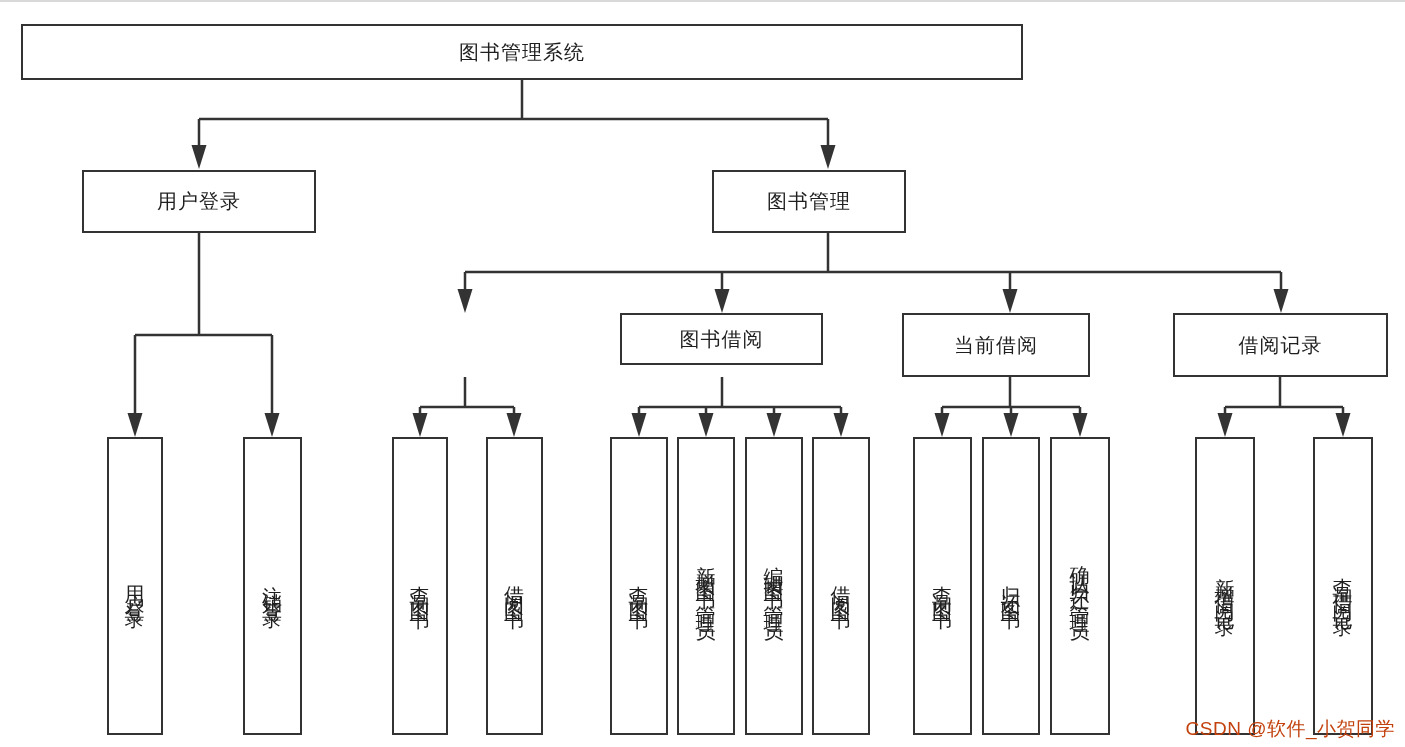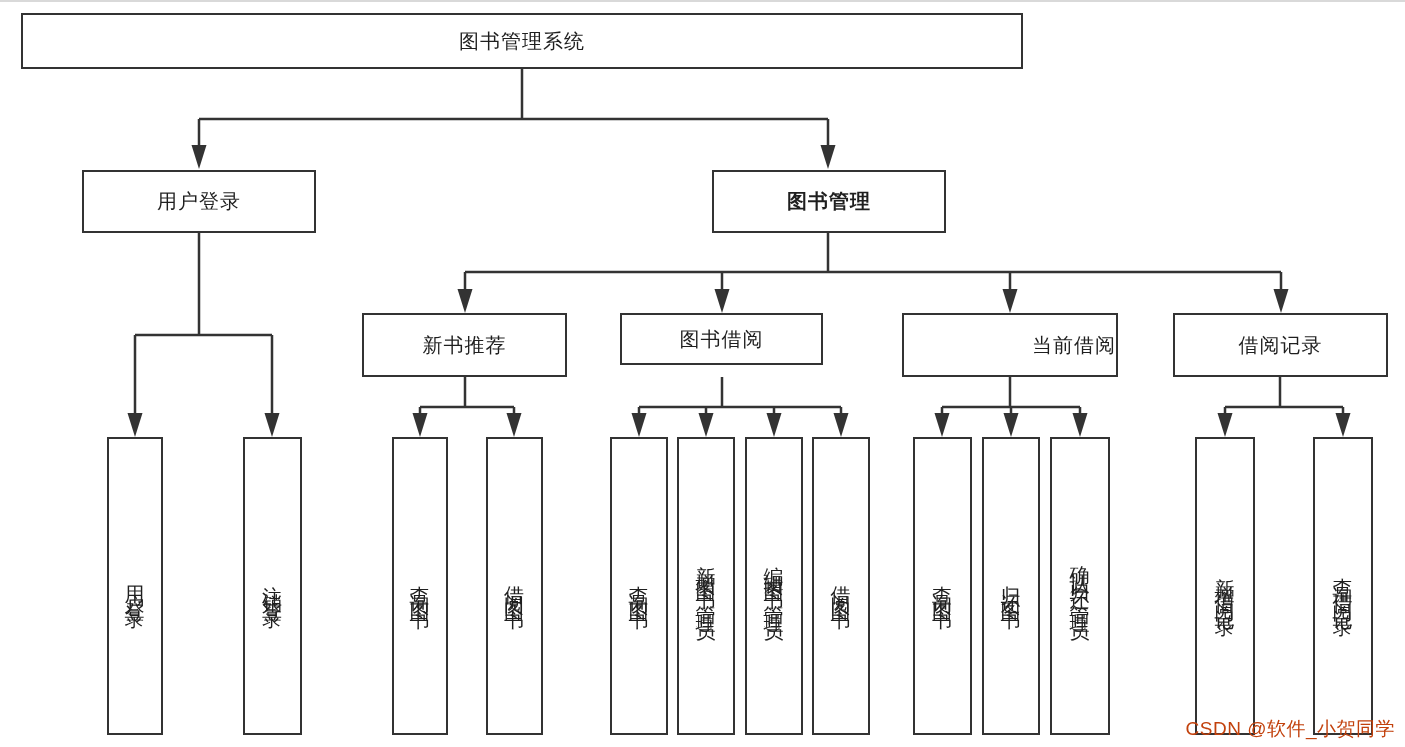--- a/index.html
+++ b/index.html
@@ -34,21 +34,21 @@
     display: flex;
     align-items: center;
     justify-content: center;
     box-sizing: border-box;
   }
   .box.h {
     font-size: 20px;
     letter-spacing: 1px;
     border-width: 2.5px;
   }
-  .box.root { border-width: 2px; }
+  .box.root { border-width: 2px; margin-top: 11px; }
   .box.v {
     border-width: 2px;
   }
   .box.v span {
     writing-mode: vertical-rl;
     text-orientation: mixed;
     white-space: nowrap;
     font-size: 20px;
     letter-spacing: 8px;
     line-height: 1;
@@ -109,31 +109,28 @@
     </g>
   </svg>
 
   <div class="box h root" style="left:21px; top:13px; width:1002px; height:56px;">
     <span>图书管理系统</span>
   </div>
 
   <div class="box h" style="left:82px; top:170px; width:234px; height:63px;">
     <span>用户登录</span>
   </div>
-  <div class="box h" style="left:712px; top:170px; width:234px; height:63px;font-weight:bold;">
+  <div class="box h" style="left:712px; top:170px; width:194px; height:63px;">
     <span>图书管理</span>
   </div>
 
-  <div class="box h" style="left:362px; top:313px; width:205px; height:64px;">
-    <span>新书推荐</span>
-  </div>
   <div class="box h" style="left:620px; top:313px; width:203px; height:52px;">
     <span>图书借阅</span>
   </div>
-  <div class="box h" style="left:902px; top:313px; width:216px; height:64px;justify-content:flex-end;">
+  <div class="box h" style="left:902px; top:313px; width:188px; height:64px;">
     <span>当前借阅</span>
   </div>
   <div class="box h" style="left:1173px; top:313px; width:215px; height:64px;">
     <span>借阅记录</span>
   </div>
 
   <div class="box v" style="left:107px; top:437px; width:56px; height:298px;">
     <span>用户登录</span>
   </div>
   <div class="box v" style="left:243px; top:437px; width:59px; height:298px;">

